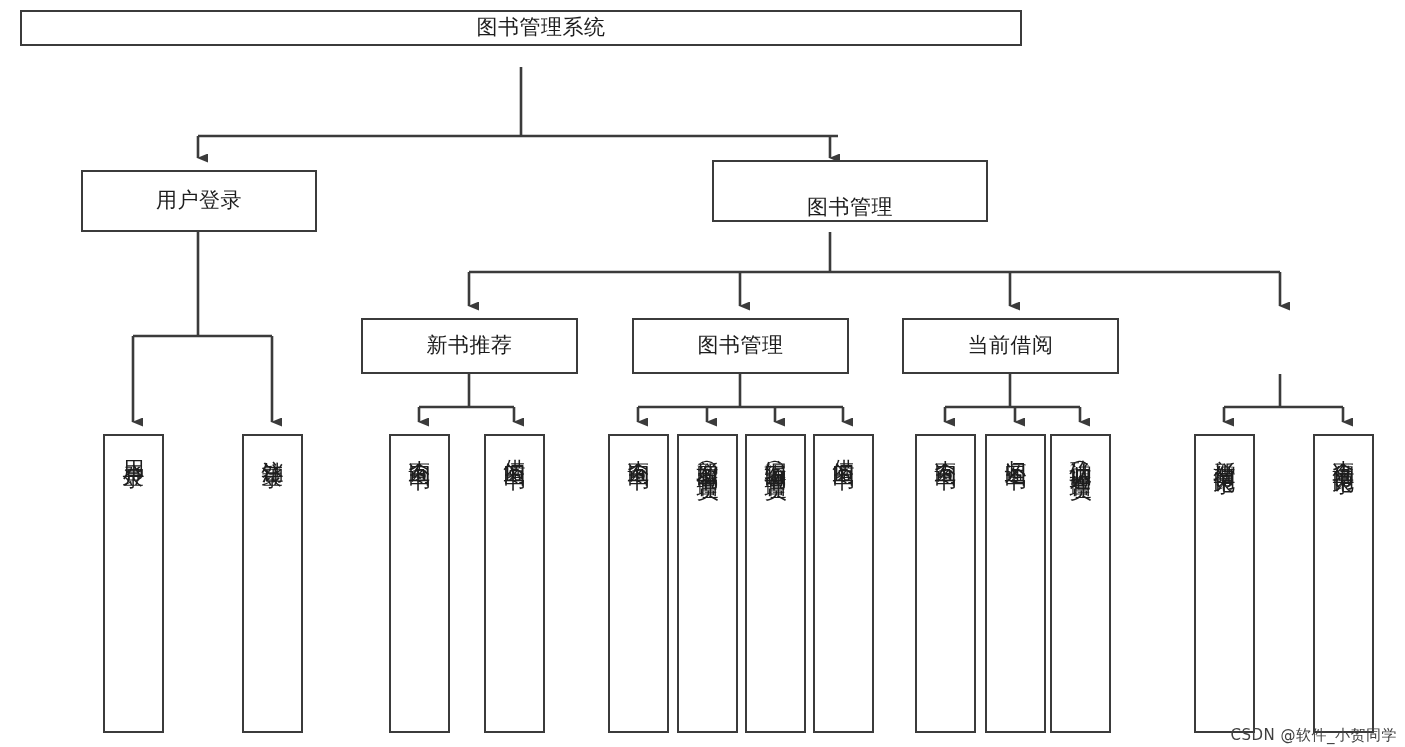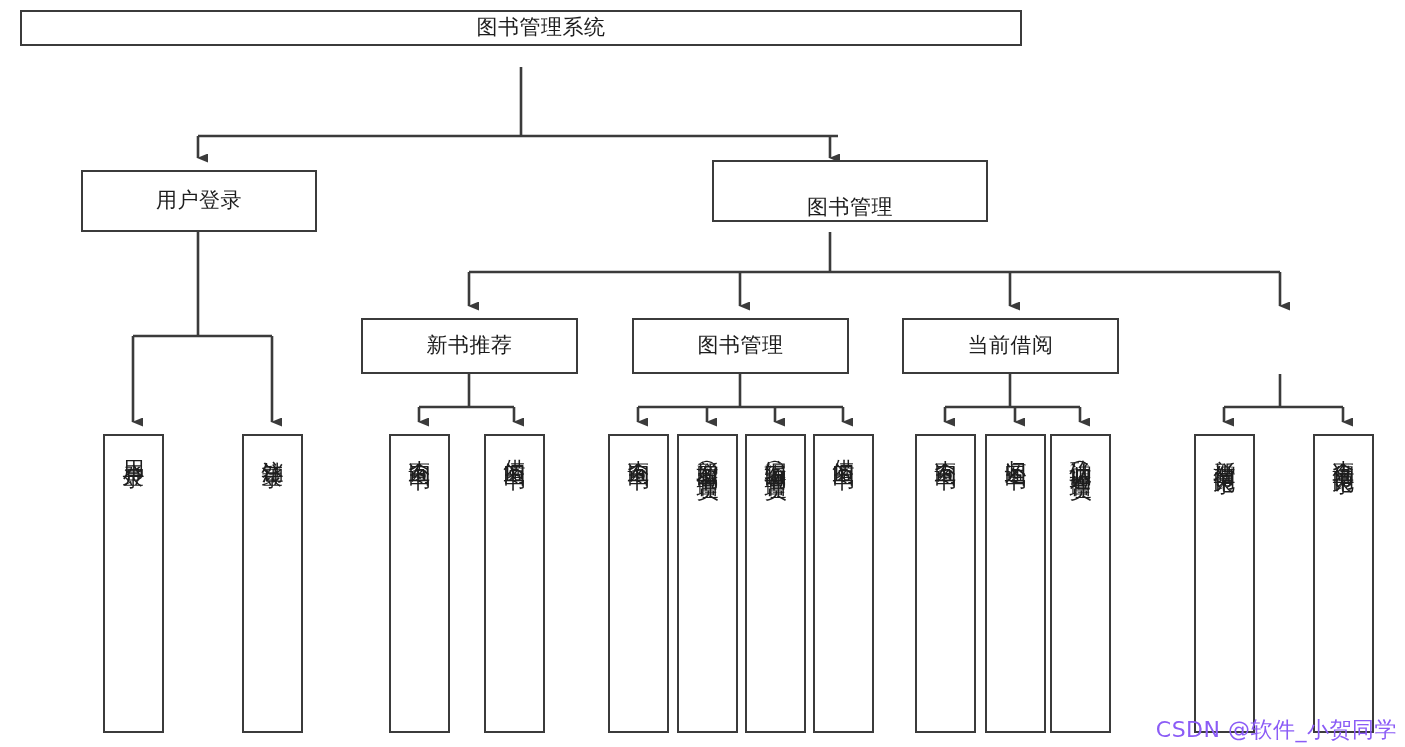--- a/index.html
+++ b/index.html
@@ -64,22 +64,22 @@
     letter-spacing: 3px;
     max-height: 290px;
   }
   .node.vert.tall .label {
     max-height: 292px;
   }
   .watermark {
     position: absolute;
     right: 8px;
     bottom: 2px;
-    font-size: 22px;
-    color: #8b5cf6;
+    font-size: 15px;
+    color: #404040;
     white-space: nowrap;
     letter-spacing: 0.5px;
     margin-left: 40px;
   }
 </style>
 </head>
 <body>
 
 <div id="canvas">
 

